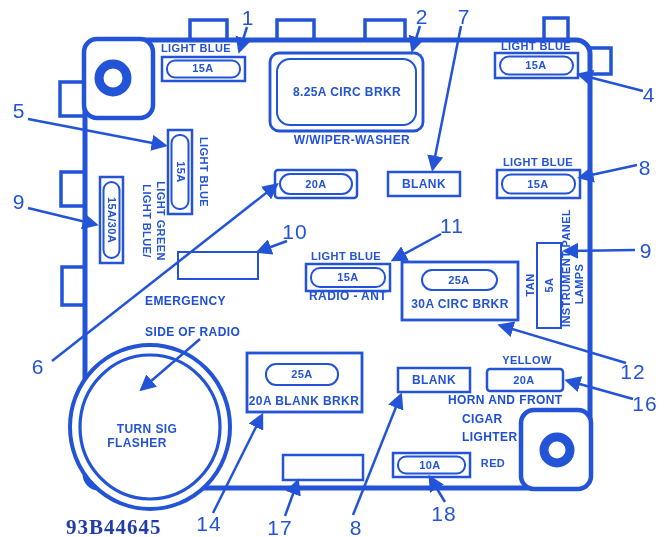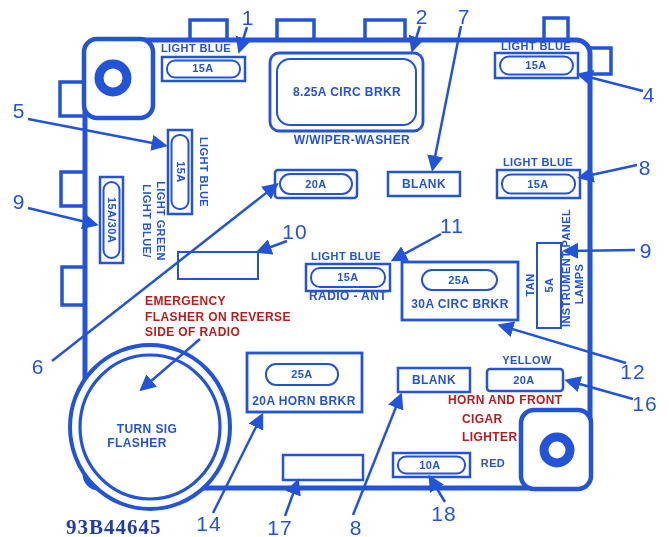--- a/index.html
+++ b/index.html
@@ -1,21 +1,21 @@
 <!DOCTYPE html>
 <html><head>
 <meta charset="utf-8">
 <style>
   html,body{margin:0;padding:0;background:#ffffff;}
   #stage{position:relative;width:669px;height:537px;background:#fff;overflow:hidden;
          font-family:"Liberation Sans",sans-serif;}
   #stage svg{position:absolute;left:0;top:0;}
   .lbl{position:absolute;transform:translate(-50%,-50%);color:#2353d6;font-weight:bold;
        font-size:11px;letter-spacing:.4px;white-space:nowrap;line-height:1;}
-  .lblL{position:absolute;transform:translate(0,-50%);color:#b91c1c;font-weight:bold;
+  .lblL{position:absolute;transform:translate(0,-50%);color:#1d4ed8;font-weight:bold;
        font-size:12px;letter-spacing:.4px;white-space:nowrap;line-height:1;}
   .md{font-size:12px;}
   .rotR{transform:translate(-50%,-50%) rotate(90deg);}
   .rotL{transform:translate(-50%,-50%) rotate(-90deg);}
   .num{position:absolute;transform:translate(-50%,-50%);color:#2353d6;font-weight:400;
        font-size:21px;letter-spacing:1px;white-space:nowrap;line-height:1;}
   .part{position:absolute;transform:translate(0,-50%);color:#203da8;font-weight:bold;
         font-family:"Liberation Serif",serif;font-size:21px;letter-spacing:1px;white-space:nowrap;}
 </style>
 </head>
@@ -155,35 +155,34 @@
 
   <div class="lbl" style="left:459px;top:280px">25A</div>
   <div class="lbl md" style="left:460px;top:304px">30A CIRC BRKR</div>
 
   <div class="lbl rotL" style="left:530px;top:285px">TAN</div>
   <div class="lbl rotL" style="left:549px;top:285px">5A</div>
   <div class="lbl rotL" style="left:566px;top:268px">INSTRUMENT PANEL</div>
   <div class="lbl rotL" style="left:579px;top:284px">LAMPS</div>
 
   <div class="lbl" style="left:302px;top:374px">25A</div>
-  <div class="lbl md" style="left:304px;top:401px">20A HORN BRKR</div>
+  <div class="lbl md" style="left:304px;top:401px">20A BLANK BRKR</div>
 
   <div class="lbl md" style="left:434px;top:380px">BLANK</div>
 
   <div class="lbl" style="left:527px;top:360px">YELLOW</div>
   <div class="lbl" style="left:524px;top:380px">20A</div>
   <div class="lblL" style="left:448px;top:400px">HORN AND FRONT</div>
   <div class="lblL" style="left:462px;top:419px">CIGAR</div>
   <div class="lblL" style="left:462px;top:437px">LIGHTER</div>
 
   <div class="lbl" style="left:430px;top:465px">10A</div>
   <div class="lbl" style="left:493px;top:463px">RED</div>
 
   <div class="lblL" style="left:145px;top:301px">EMERGENCY</div>
-  <div class="lblL" style="left:145px;top:317px">FLASHER ON REVERSE</div>
   <div class="lblL" style="left:145px;top:332px">SIDE OF RADIO</div>
 
   <div class="lbl md" style="left:147px;top:429px">TURN SIG</div>
   <div class="lbl md" style="left:137px;top:443px">FLASHER</div>
 
   <div class="num" style="left:248px;top:17px">1</div>
   <div class="num" style="left:422px;top:16px">2</div>
   <div class="num" style="left:464px;top:16px">7</div>
   <div class="num" style="left:649px;top:94px">4</div>
   <div class="num" style="left:19px;top:110px">5</div>

